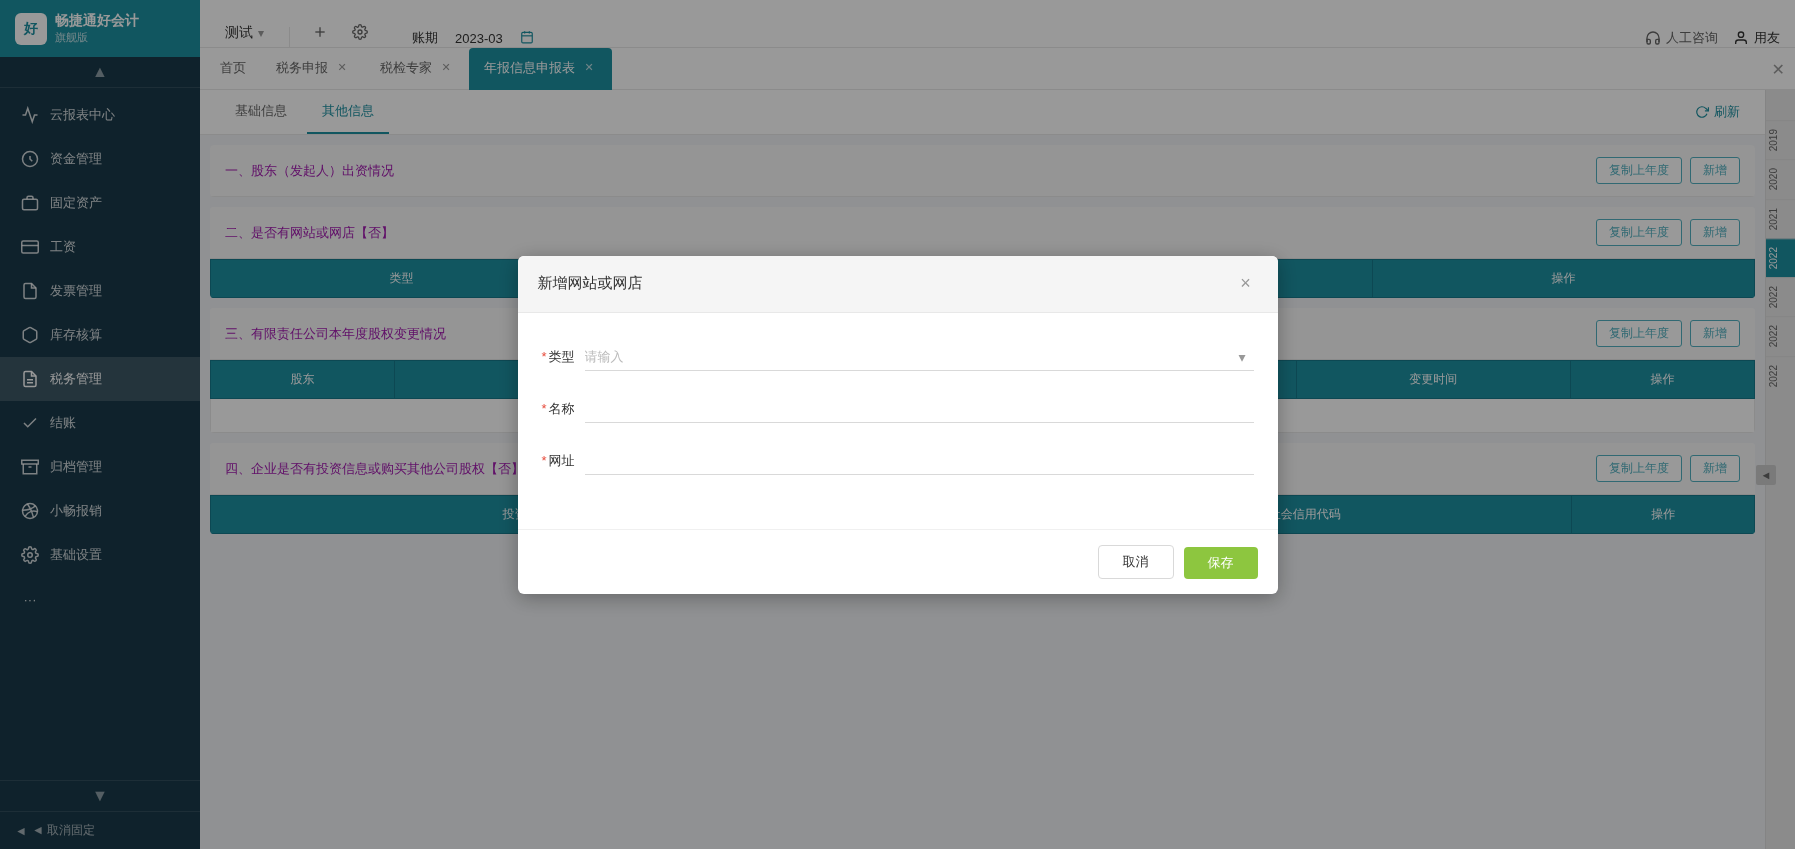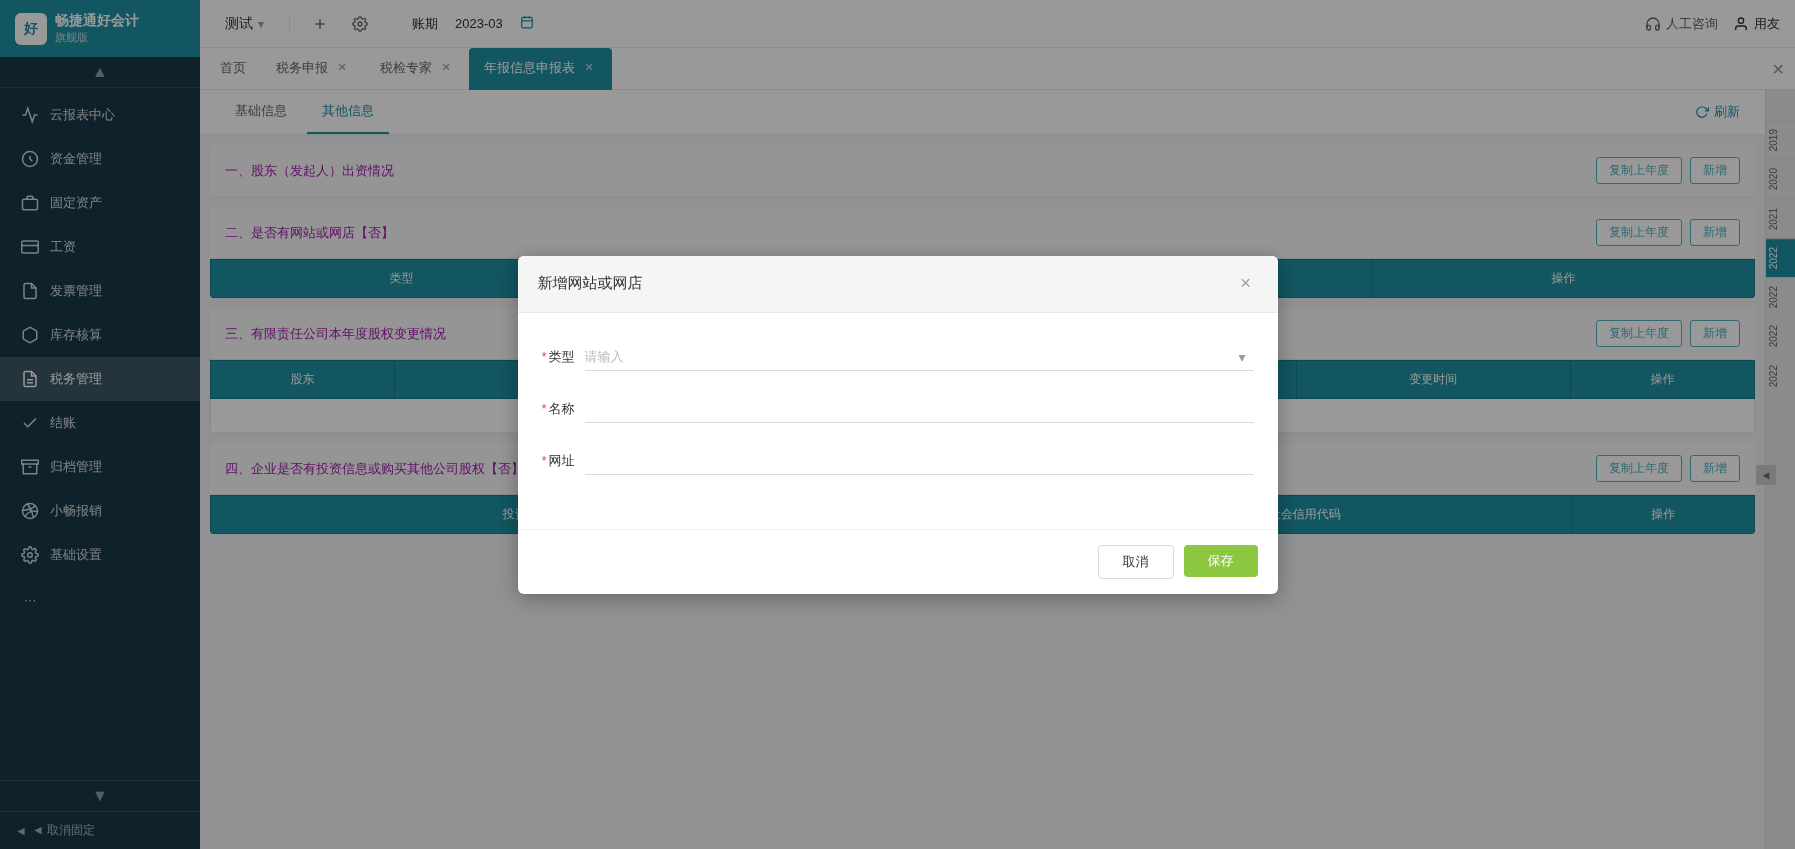--- a/index.html
+++ b/index.html
@@ -18,21 +18,21 @@
     .sidebar-item { display: flex; align-items: center; gap: 10px; padding: 12px 20px; color: rgba(255,255,255,0.8); cursor: pointer; transition: background 0.2s; }
     .sidebar-item.active { background: rgba(255,255,255,0.15); color: white; }
     .sidebar-item-icon { width: 20px; height: 20px; display: flex; align-items: center; justify-content: center; flex-shrink: 0; }
     .sidebar-item-label { font-size: 13px; }
     .sidebar-footer { padding: 10px 15px; color: rgba(255,255,255,0.6); font-size: 12px; cursor: pointer; display: flex; align-items: center; gap: 5px; border-top: 1px solid rgba(255,255,255,0.1); }
 
     
     .main-content { flex: 1; display: flex; flex-direction: column; background: #f0f2f5; overflow: hidden; }
 
     
-    .topbar { background: white; height: 48px; display: flex; align-items: center; padding: 0 15px; gap: 10px; border-bottom: 1px solid #e8e8e8; flex-shrink: 0; }
+    .topbar { background: white; height: 48px; display: flex; align-items: flex-end; padding: 0 15px; gap: 10px; border-bottom: 1px solid #e8e8e8; flex-shrink: 0; }
     .topbar-company { display: flex; align-items: center; gap: 5px; font-size: 14px; color: #333; cursor: pointer; padding: 5px 10px; }
     .topbar-company-arrow { color: #999; font-size: 12px; }
     .topbar-divider { width: 1px; height: 20px; background: #e8e8e8; margin: 0 5px; }
     .topbar-icon-btn { width: 30px; height: 30px; display: flex; align-items: center; justify-content: center; cursor: pointer; color: #666; border-radius: 4px; }
     .topbar-period { display: flex; align-items: center; gap: 17px; color: #333; font-size: 13px; margin-left: 27px; }
     .topbar-spacer { flex: 1; }
     .topbar-right { display: flex; align-items: center; gap: 15px; }
     .topbar-service { display: flex; align-items: center; gap: 5px; color: #666; cursor: pointer; font-size: 13px; }
     .topbar-user { display: flex; align-items: center; gap: 5px; color: #333; cursor: pointer; font-size: 13px; }
 
@@ -78,21 +78,21 @@
     .modal-title { font-size: 15px; color: #333; font-weight: 500; }
     .modal-close { width: 24px; height: 24px; display: flex; align-items: center; justify-content: center; cursor: pointer; color: #999; border-radius: 4px; font-size: 18px; }
     .modal-body { padding: 30px 24px; }
     .form-row { margin-bottom: 24px; display: flex; align-items: center; }
     .form-label { font-size: 13px; color: #333; white-space: nowrap; flex-shrink: 0; }
     .form-label .required { color: #e74c3c; margin-right: 2px; }
     .form-control-wrap { flex: 1; margin-left: 10px; position: relative; }
     .form-control { width: 100%; border: none; border-bottom: 1px solid #d9d9d9; outline: none; padding: 6px 0; font-size: 13px; color: #333; background: transparent; }
     .form-control::placeholder { color: #bbb; }
     .form-select-arrow { position: absolute; right: 8px; top: 50%; transform: translateY(-50%); color: #999; font-size: 14px; pointer-events: none; }
-    .modal-footer { display: flex; align-items: flex-start; justify-content: flex-end; padding: 15px 20px; gap: 10px; border-top: 1px solid #f0f0f0; }
+    .modal-footer { display: flex; align-items: flex-end; justify-content: flex-end; padding: 15px 20px; gap: 10px; border-top: 1px solid #f0f0f0; }
     .btn-cancel { border: 1px solid #d9d9d9; background: white; color: #333; padding: 7px 24px; border-radius: 4px; cursor: pointer; font-size: 13px; }
     .btn-save { background: #8dc63f; border: none; color: white; padding: 7px 24px; border-radius: 4px; cursor: pointer; font-size: 13px; font-weight: 500; }
 
     .content-wrapper { display: flex; flex: 1; overflow: hidden; }
     .main-area { flex: 1; overflow-y: auto; }
     .main-area::-webkit-scrollbar { width: 5px; }
     .main-area::-webkit-scrollbar-thumb { background: #ccc; }
   </style>
 </head>
 <body>

